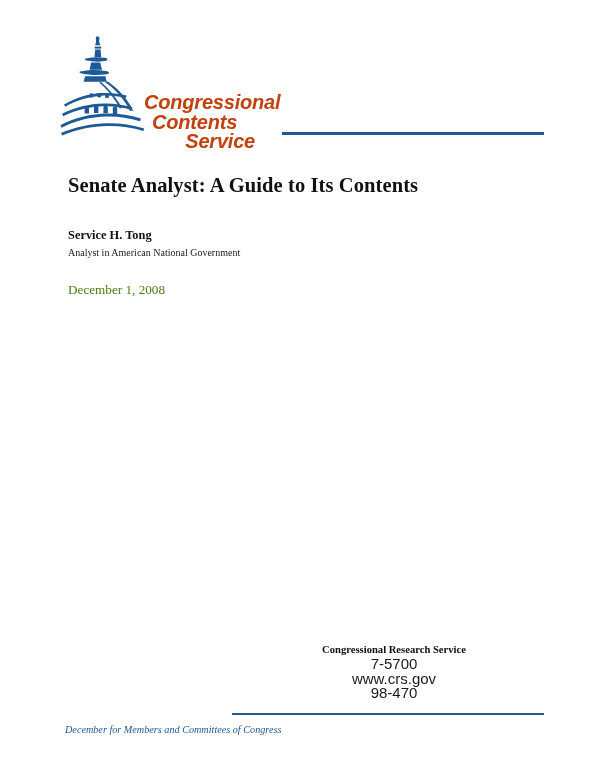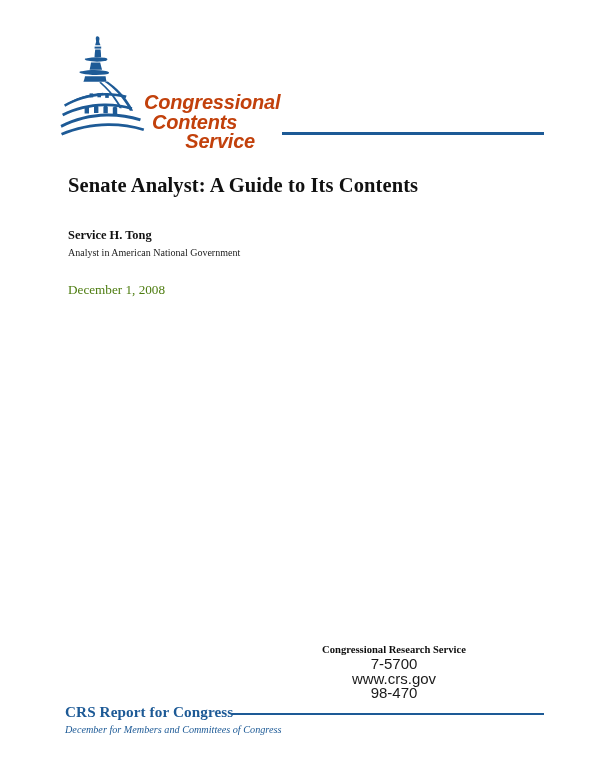--- a/index.html
+++ b/index.html
@@ -241,18 +241,17 @@
   <div class="doc-date">December 1, 2008</div>
 
   <div class="footer-contact">
     <div class="fc-org">Congressional Research Service</div>
     <div class="fc-line">7-5700</div>
     <div class="fc-line">www.crs.gov</div>
     <div class="fc-line">98-470</div>
   </div>
 
   <div class="banner">
-    <div class="banner-title">CRS Report for Congress</div>
     <div class="banner-rule"></div>
     <div class="banner-sub">December for Members and Committees of Congress</div>
   </div>
 
 </div>
 
 </body></html>

